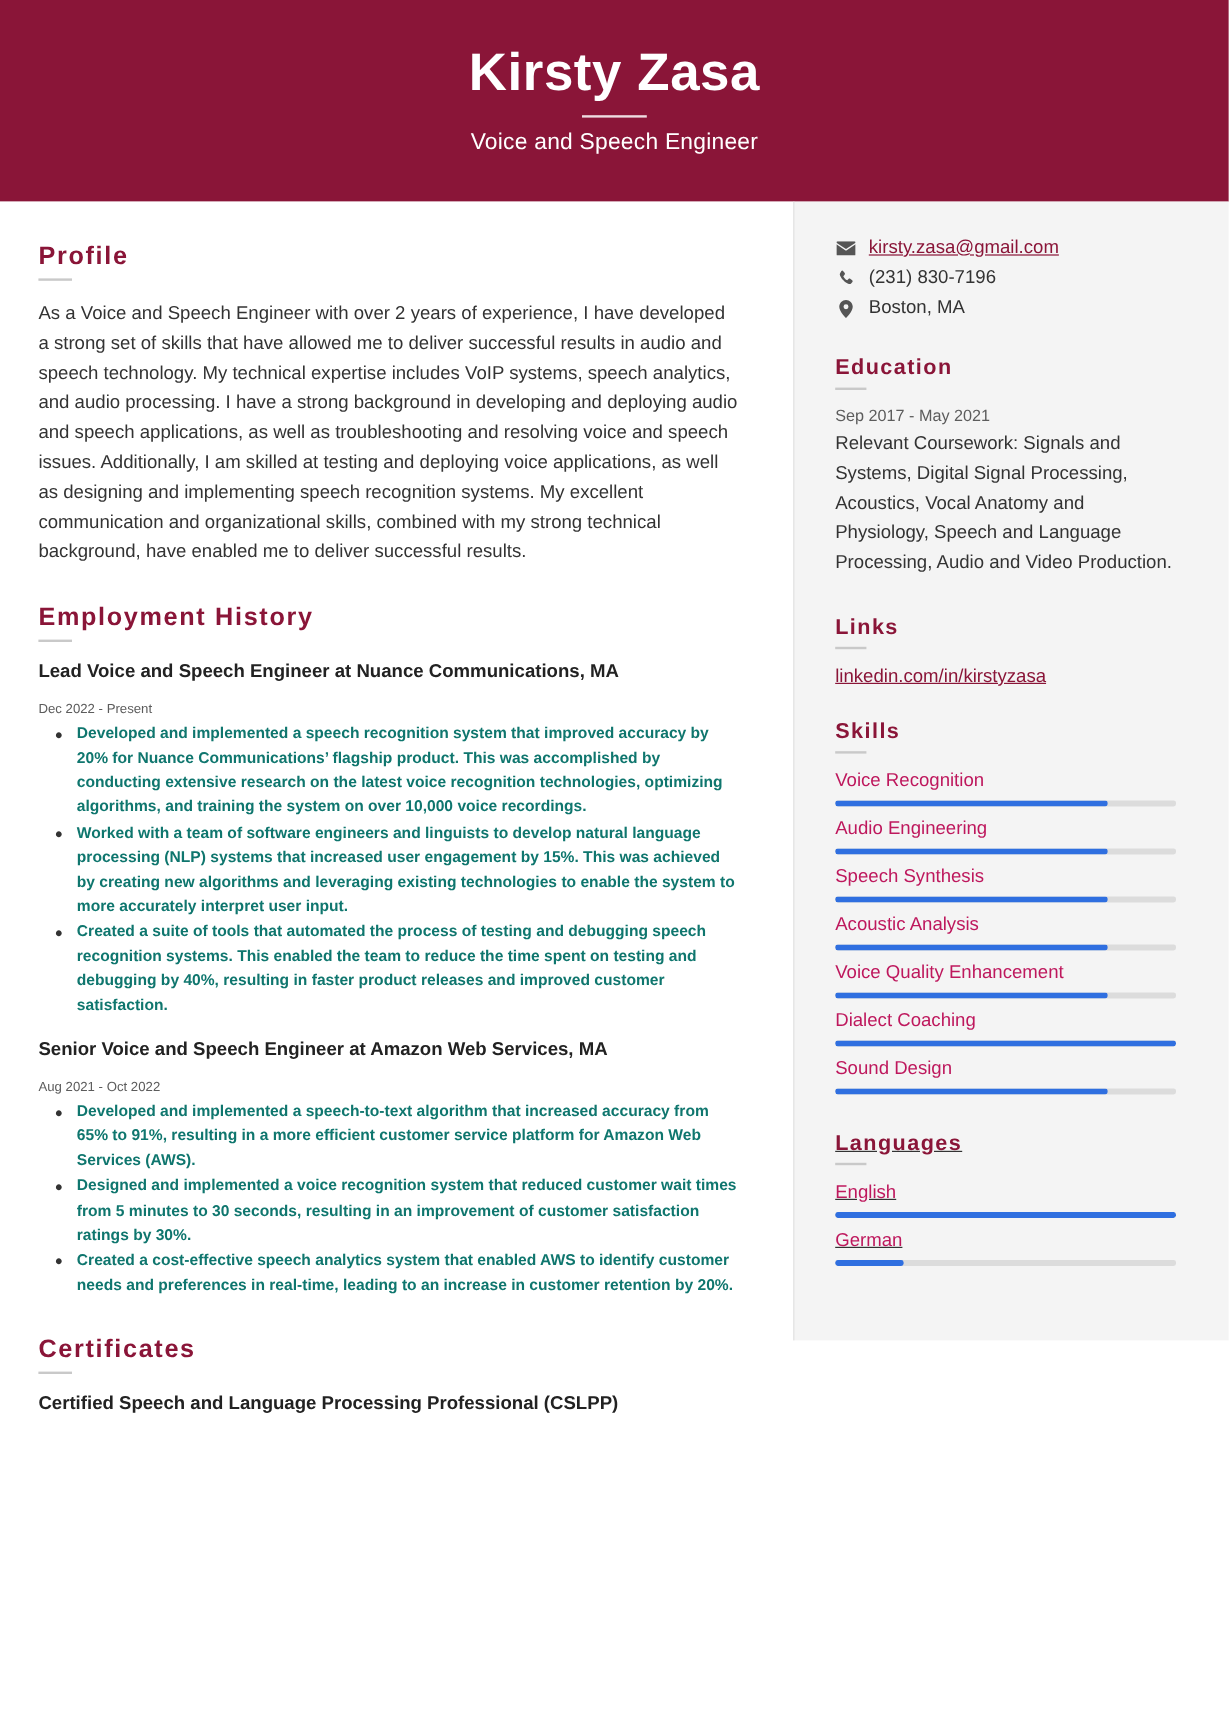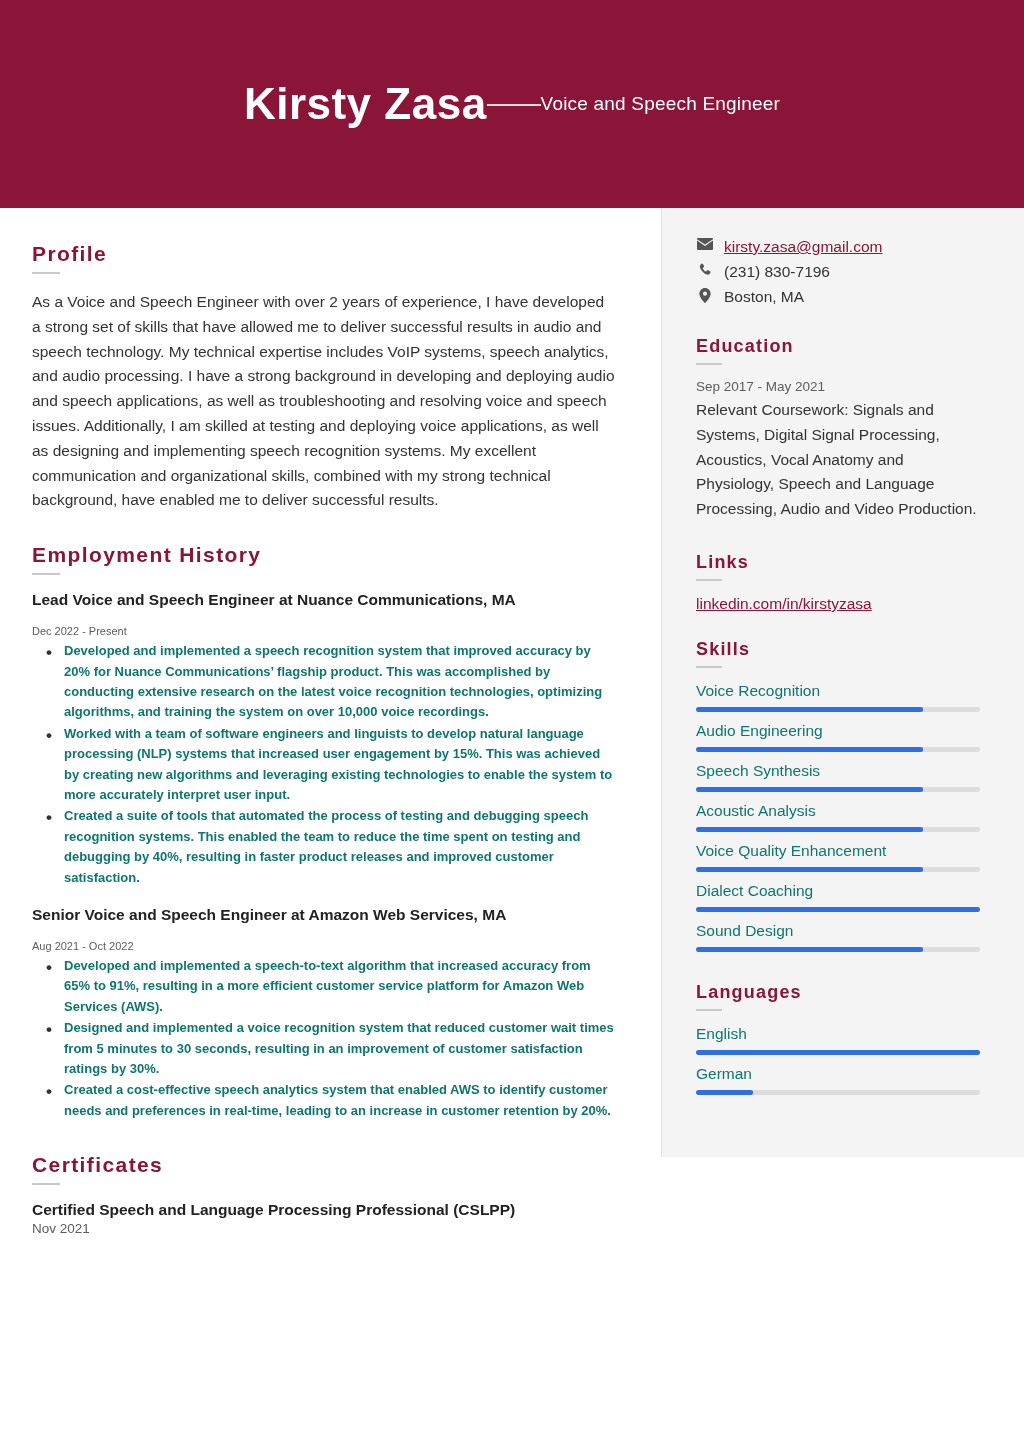--- a/index.html
+++ b/index.html
@@ -11,23 +11,23 @@
     background: #ffffff;
     color: #333333;
     overflow: hidden;
   }
 
   .page { position: relative; width: 1024px; height: 1447px; background: #ffffff; }
 
   
   .header {
     background: #8a1538;
-    height: 208px;
+    height: 168px;
     display: flex;
-    flex-direction: row;
+    flex-direction: column;
     align-items: center;
     justify-content: center;
     color: #ffffff;
   }
   .header-name {
     font-size: 44px;
     font-weight: bold;
     letter-spacing: 0.5px;
     line-height: 1.05;
     margin: 0;
@@ -127,20 +127,21 @@
     margin: 0 0 2px 0;
   }
   .cert-date { font-size: 13.5px; color: #5c5c5c; }
 
   .employment-wrap { margin-bottom: 32px; }
 
   
   .contact-list { margin-bottom: 30px; }
   .contact-row {
     display: flex;
+    align-items: center;
     gap: 11px;
     margin-bottom: 7px;
     font-size: 15.5px;
     color: #333333;
   }
   .contact-ico {
     width: 17px;
     text-align: center;
     color: #555;
     flex: 0 0 17px;
@@ -168,36 +169,36 @@
   .links-block { margin-bottom: 26px; }
   .link-item {
     font-size: 15.5px;
     color: #8a1538;
     text-decoration: underline;
     display: block;
   }
 
   
   .skill-row { margin-bottom: 10px; }
-  .skill-label { font-size: 15.5px; color: #0f766e; margin-bottom: 7px; }
+  .skill-label { font-size: 15.5px; color: #be185d; margin-bottom: 7px; }
   .bar-track {
     height: 5px;
     background: #dcdcdc;
     border-radius: 2px;
     position: relative;
     overflow: hidden;
   }
   .bar-fill {
     position: absolute;
     left: 0; top: 0; bottom: 0;
     background: #2f6fe0;
     border-radius: 2px;
   }
   .skills-block { margin-bottom: 30px; }
-  .lang-block { margin-bottom: 10px; }
+  .lang-block { margin-bottom: 10px; text-decoration: underline; }
 </style>
 </head>
 <body>
 
 <div class="page">
 
   <div class="header" style="background: rgb(138, 21, 56);">
     <div class="header-name">Kirsty Zasa</div>
     <div class="header-rule"></div>
     <div class="header-title">Voice and Speech Engineer</div>
@@ -236,21 +237,20 @@
             <li>Created a cost-effective speech analytics system that enabled AWS to identify customer needs and preferences in real-time, leading to an increase in customer retention by 20%.</li>
           </ul>
         </div>
       </section>
 
       <section>
         <h2 class="sec">Certificates</h2>
         <div class="sec-rule"></div>
         <div class="cert-block">
           <div class="cert-title">Certified Speech and Language Processing Professional (CSLPP)</div>
-          <div class="cert-date">Nov 2021</div>
         </div>
       </section>
 
     </div>
 
     <div class="col-side">
 
       <div class="contact-list">
         <div class="contact-row">
           <span class="contact-ico">

